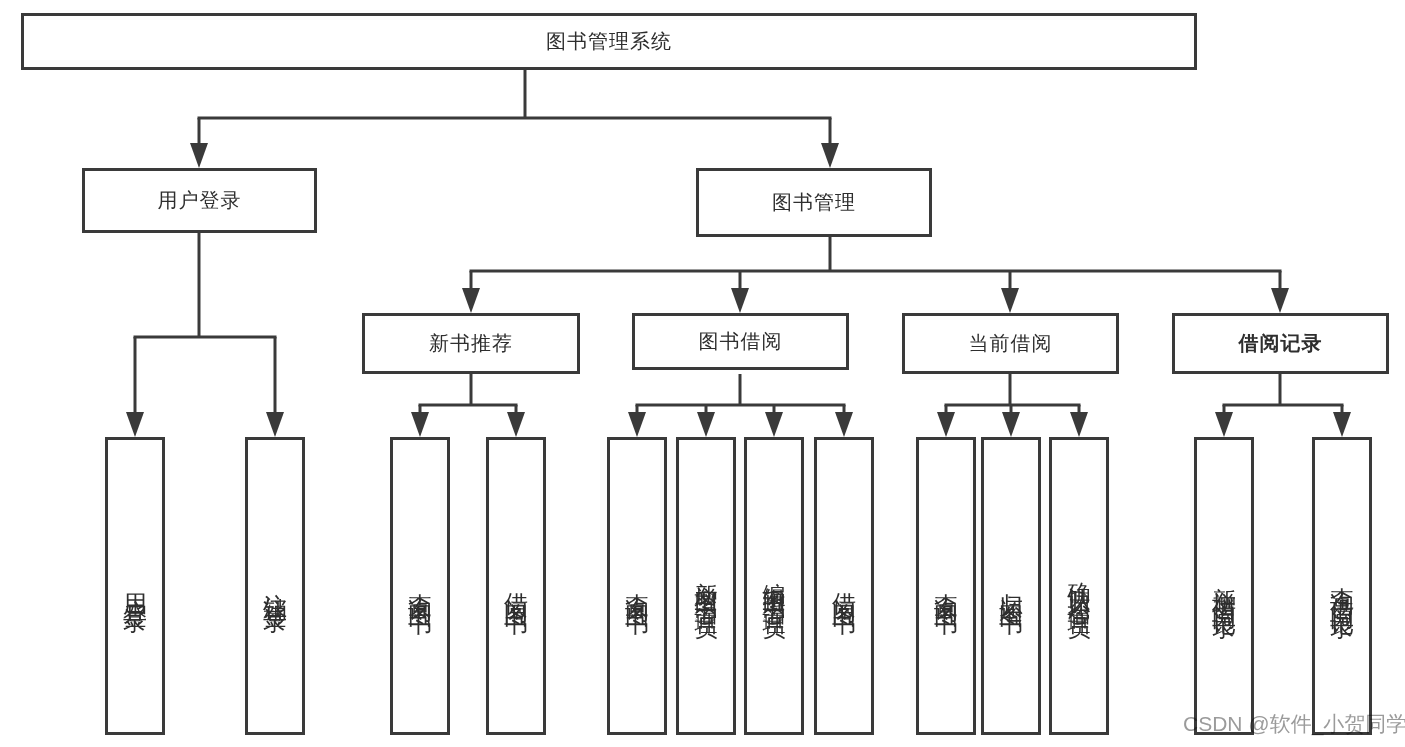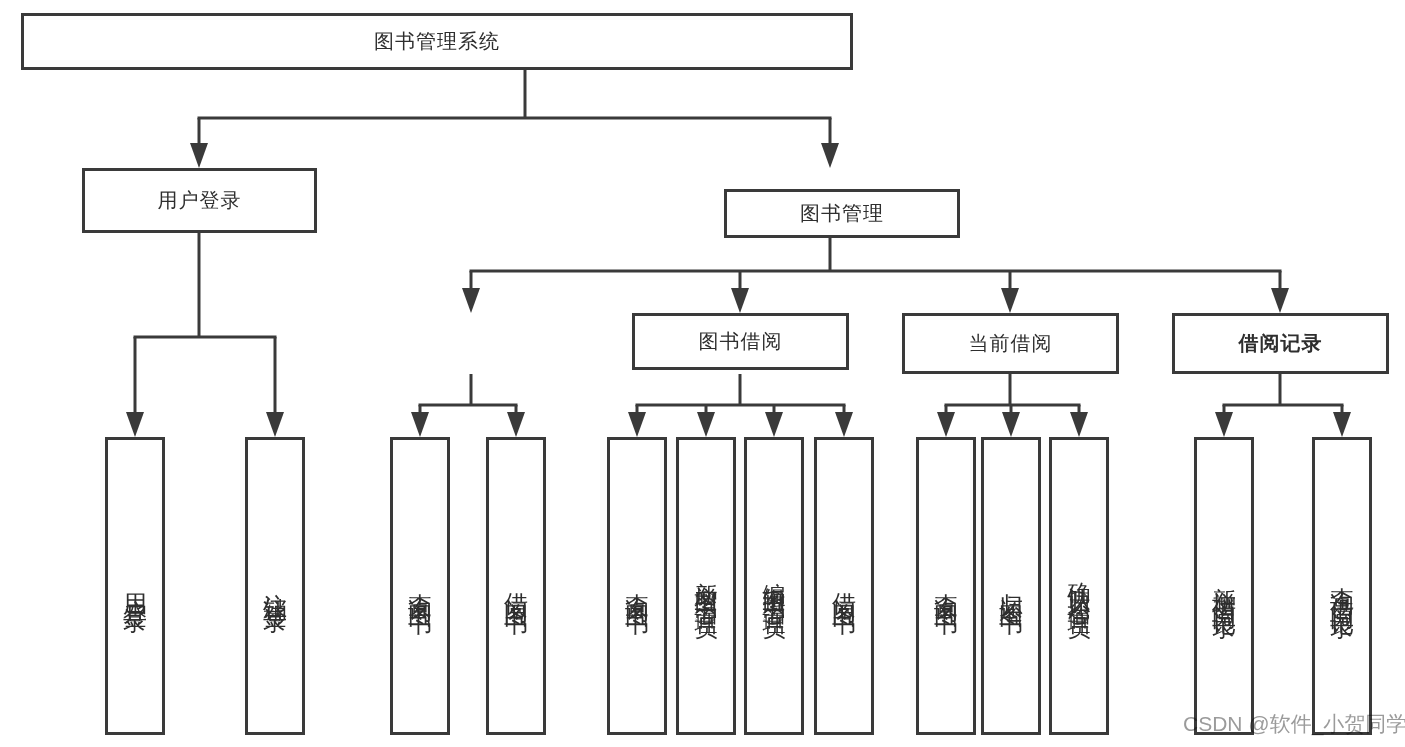--- a/index.html
+++ b/index.html
@@ -87,25 +87,26 @@
     <polygon points="1070,412 1088,412 1079,437"></polygon>
 
     <line x1="1280" y1="374" x2="1280" y2="405"></line>
     <line x1="1222.5" y1="405" x2="1343.5" y2="405"></line>
     <line x1="1224" y1="405" x2="1224" y2="415"></line>
     <line x1="1342" y1="405" x2="1342" y2="415"></line>
     <polygon points="1215,412 1233,412 1224,437"></polygon>
     <polygon points="1333,412 1351,412 1342,437"></polygon>
   </svg>
 
-  <div class="hbox" style="left:21px;top:13px;width:832px;height:57px;">图书管理系统</div>
+  <div class="hbox" style="left:21px;top:13px;width:1176px;height:57px;">图书管理系统</div>
 
   <div class="hbox" style="left:82px;top:168px;width:235px;height:65px;">用户登录</div>
-  <div class="hbox" style="left:724px;top:168px;width:236px;height:49px;margin-top:21px;">图书管理</div>
+  <div class="hbox" style="left:696px;top:168px;width:236px;height:69px;">图书管理</div>
 
+  <div class="hbox" style="left:362px;top:313px;width:218px;height:61px;">新书推荐</div>
   <div class="hbox" style="left:632px;top:313px;width:217px;height:57px;">图书借阅</div>
   <div class="hbox" style="left:902px;top:313px;width:217px;height:61px;">当前借阅</div>
   <div class="hbox" style="left:1172px;top:313px;width:217px;height:61px;font-weight:bold;">借阅记录</div>
 
   <div class="vbox" style="left:105px;">用户登录</div>
   <div class="vbox" style="left:245px;">注销登录</div>
 
   <div class="vbox" style="left:390px;">查询图书</div>
   <div class="vbox" style="left:486px;">借阅图书</div>
 

